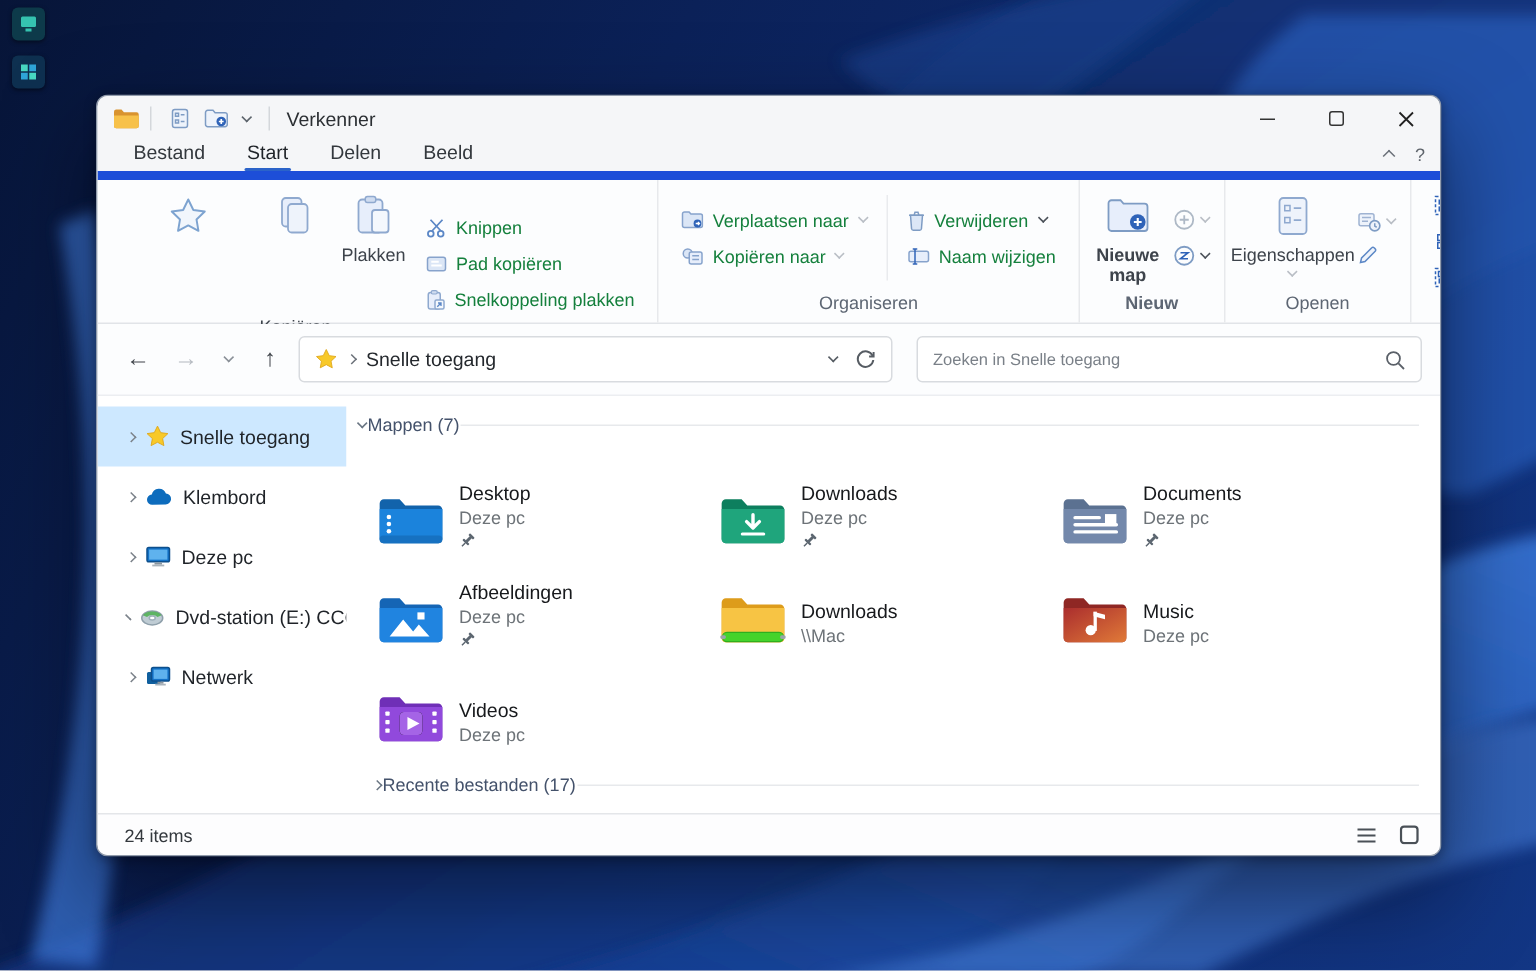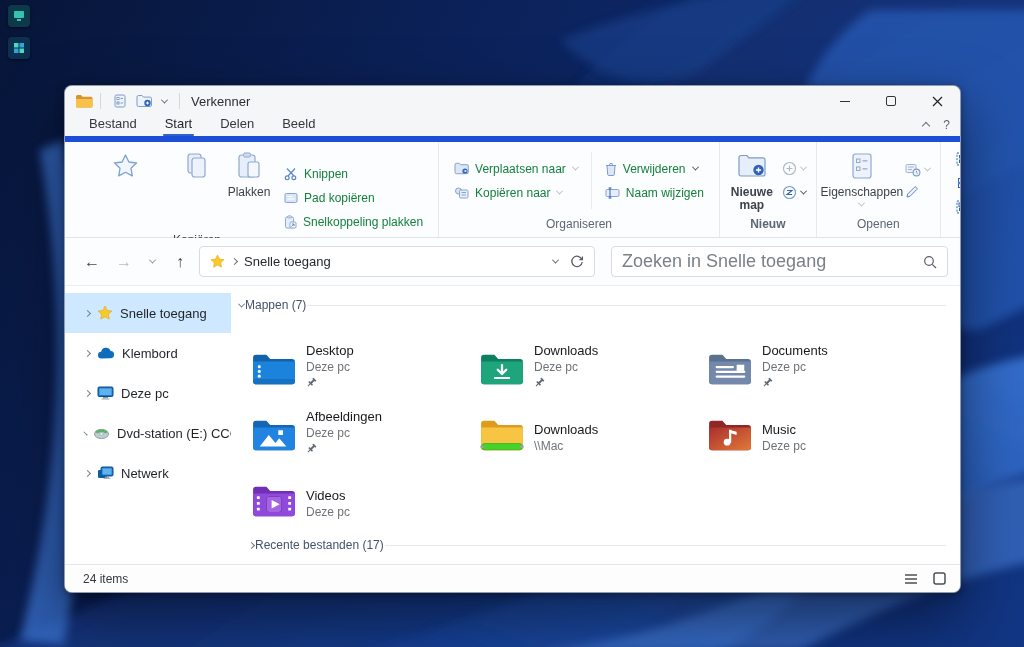--- a/index.html
+++ b/index.html
@@ -7,21 +7,21 @@
   body { font-family:"Liberation Sans","DejaVu Sans",sans-serif; font-size:13px; color:#1f2328; }
 
   
   .desktop { position:relative; width:1024px; height:647px; background:linear-gradient(118deg,#071538 0%,#0b2158 34%,#0e2a6e 62%,#123684 100%); overflow:hidden; }
   .wallpaper { position:absolute; inset:0; }
   .desk-icon { position:absolute; left:8px; width:22px; height:22px; border-radius:4px; background:#0d3a4a; box-shadow:0 1px 3px rgba(0,0,0,.5); display:flex; align-items:center; justify-content:center; }
   .desk-icon.two { top:37px; background:#0e3050; }
   .desk-icon.one { top:5px; }
 
   
-  .window { position:absolute; left:64px; top:85px; width:897px; height:508px; background:#fcfdfe; border-radius:8px; border:1px solid rgba(15,35,70,.45); box-shadow:0 24px 60px rgba(0,0,10,.5), 0 2px 8px rgba(0,0,10,.35); display:flex; flex-direction:column; overflow:hidden; }
+  .window { position:absolute; left:64px; top:63px; width:897px; height:508px; background:#fcfdfe; border-radius:8px; border:1px solid rgba(15,35,70,.45); box-shadow:0 24px 60px rgba(0,0,10,.5), 0 2px 8px rgba(0,0,10,.35); display:flex; flex-direction:column; overflow:hidden; }
 
   
   .titlebar { height:30px; flex:0 0 30px; background:#f5f6f8; display:flex; align-items:center; padding-left:10px; }
   .tb-sep { width:1px; height:16px; background:#d4d7db; margin:0 7px; }
   .qat-btn { display:flex; align-items:center; justify-content:center; width:24px; height:24px; border-radius:4px; }
   .win-title { font-size:13px; color:#2b2f33; margin-left:4px; }
   .caption-group { margin-left:auto; display:flex; height:30px; }
   .cap-btn { width:46px; height:30px; display:flex; align-items:center; justify-content:center; }
   .cap-min i { display:block; width:10px; height:1px; background:#333; }
   .cap-max i { display:block; width:10px; height:10px; border:1px solid #333; border-radius:2px; }
@@ -57,21 +57,21 @@
   .inner-sep { width:1px; background:#e9ebee; margin:6px 4px; }
 
   
   .navrow { height:48px; flex:0 0 48px; background:#fcfdfe; border-bottom:1px solid #eceef1; display:flex; align-items:center; padding:0 12px 0 14px; gap:6px; }
   .nav-btn { width:26px; height:26px; display:flex; align-items:center; justify-content:center; font-size:16px; color:#42474d; border-radius:4px; }
   .nav-btn.disabled { color:#b7bcc2; }
   .addressbar { flex:0 0 396px; height:31px; border:1px solid #d8dbdf; border-radius:4px; background:#fff; display:flex; align-items:center; padding:0 6px 0 10px; gap:7px; }
   .addr-text { font-size:13px; color:#24282d; }
   .addr-right { margin-left:auto; display:flex; align-items:center; gap:12px; color:#565c63; padding-right:4px; }
   .searchbox { margin-left:10px; flex:1; height:31px; border:1px solid #d8dbdf; border-radius:4px; background:#fff; display:flex; align-items:center; padding:0 10px; }
-  .searchbox input { flex:1; border:none; outline:none; font-size:18px; color:#24282d; font-family:inherit; background:transparent; }
+  .searchbox input { flex:1; border:none; outline:none; font-size:11px; color:#24282d; font-family:inherit; background:transparent; }
   .searchbox input::placeholder { color:#7a8088; }
 
   
   .content { flex:1; display:flex; background:#fff; min-height:0; }
   .sidebar { flex:0 0 166px; padding-top:7px; overflow:hidden; }
   .side-item { height:40px; display:flex; align-items:center; gap:7px; padding-left:20px; white-space:nowrap; overflow:hidden; }
   .side-item.selected { background:#cde8ff; }
   .side-label { font-size:13px; color:#1f2328; }
   .main { flex:1; padding:10px 8px 0 8px; min-width:0; }
   .sec-header { display:flex; align-items:center; gap:1px; color:#44526b; font-size:12px; height:18px; }

